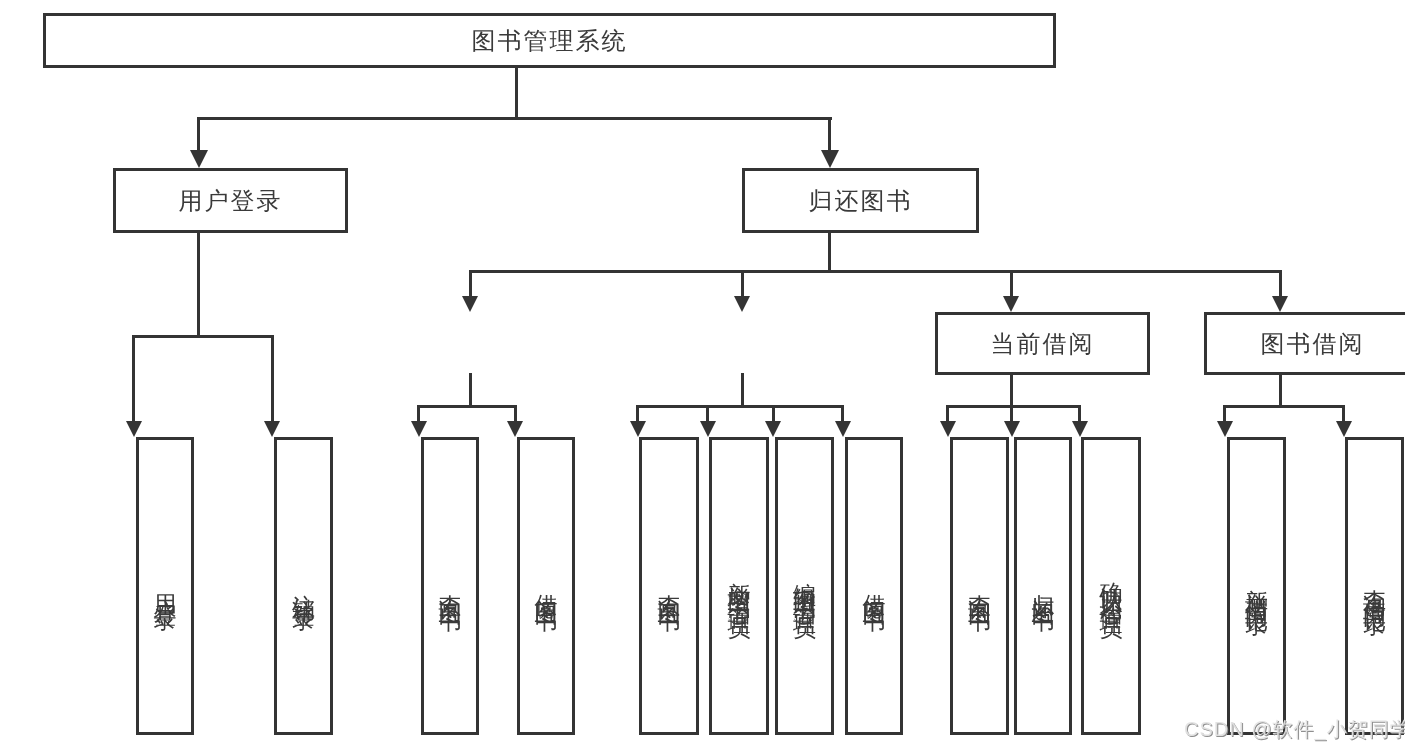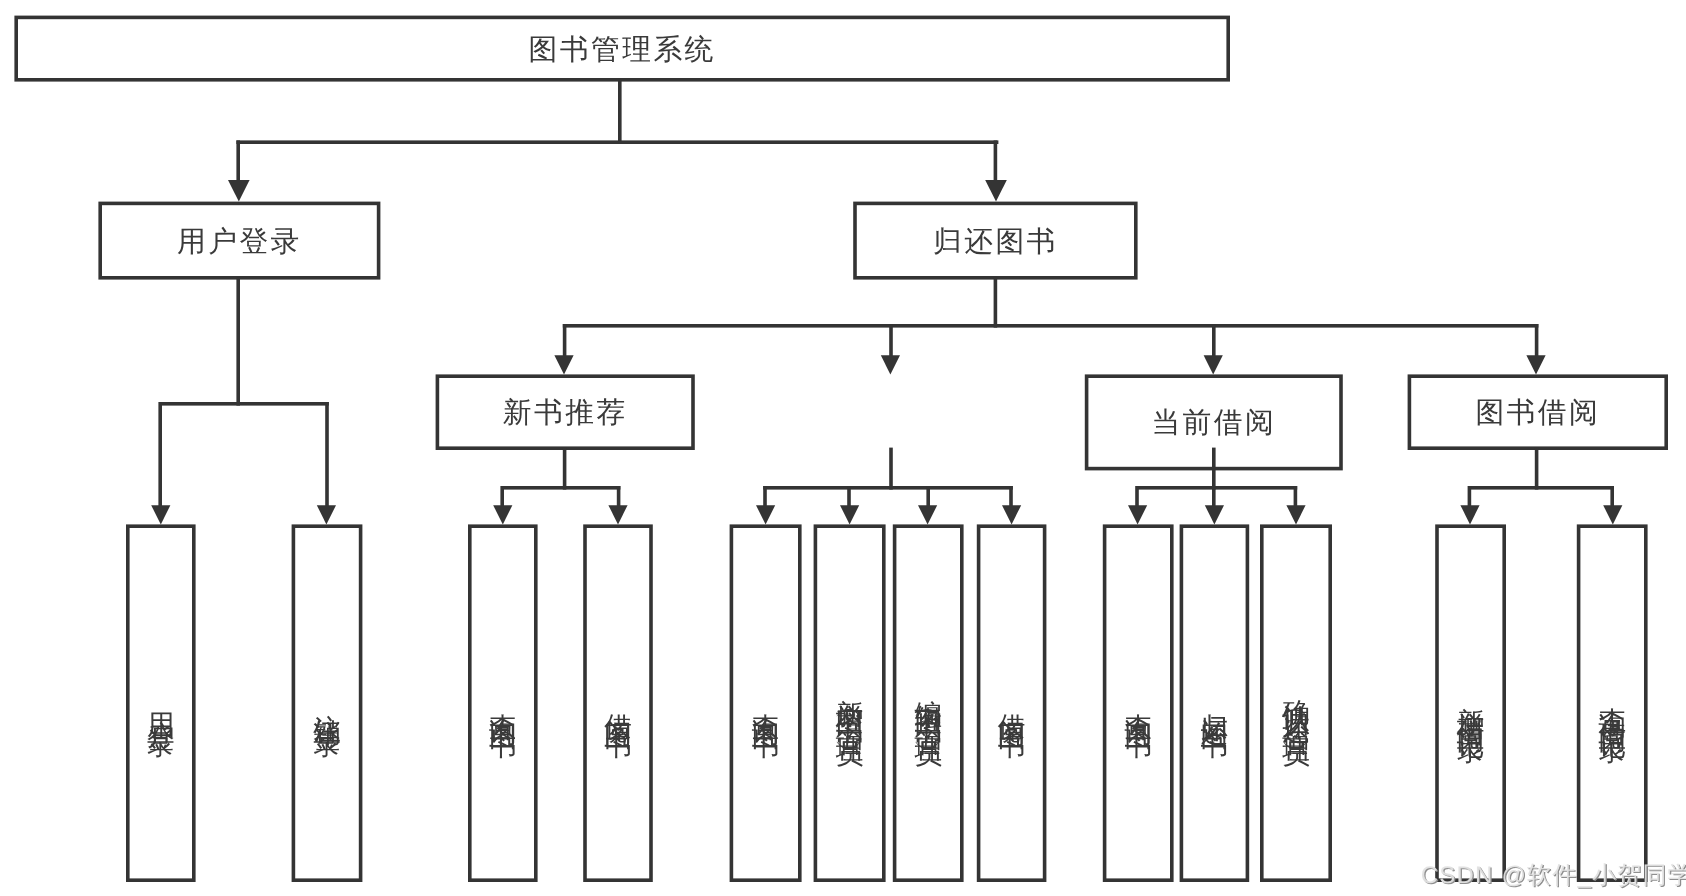--- a/index.html
+++ b/index.html
@@ -17,20 +17,21 @@
   }
   .box {
     position: absolute;
     box-sizing: border-box;
     border: 3px solid #343434;
     background: #ffffff;
     display: flex;
     align-items: center;
     justify-content: center;
     color: #3a3a3a;
+    margin-left: 31px;
   }
   .hbox {
     font-size: 24px;
     letter-spacing: 2px;
     white-space: nowrap;
   }
   .vbox {
     writing-mode: vertical-rl;
     text-orientation: mixed;
     font-size: 23px;
@@ -70,24 +71,23 @@
 <body>
 
 <div id="canvas">
 
   <div class="box hbox" style="left:12px; top:13px; width:1013px; height:55px;">图书管理系统</div>
 
   <div class="box hbox" style="left:82px; top:168px; width:235px; height:65px;">用户登录</div>
 
   <div class="box hbox" style="left:711px; top:168px; width:237px; height:65px;">归还图书</div>
 
-  <div class="box hbox" style="left:363px; top:312px; width:216px; height:63px;">新书推荐</div>
 
 
-  <div class="box hbox" style="left:904px; top:312px; width:215px; height:80px;">当前借阅</div>
+  <div class="box hbox" style="left:904px; top:312px; width:215px; height:63px;">当前借阅</div>
 
   <div class="box hbox" style="left:1173px; top:312px; width:217px; height:63px;">图书借阅</div>
 
   <div class="box vbox" style="left:105px; top:437px; width:58px; height:298px;">用户登录</div>
 
   <div class="box vbox" style="left:243px; top:437px; width:59px; height:298px;">注销登录</div>
 
   <div class="box vbox" style="left:390px; top:437px; width:58px; height:298px;">查询图书</div>
 
   <div class="box vbox" style="left:486px; top:437px; width:58px; height:298px;">借阅图书</div>

